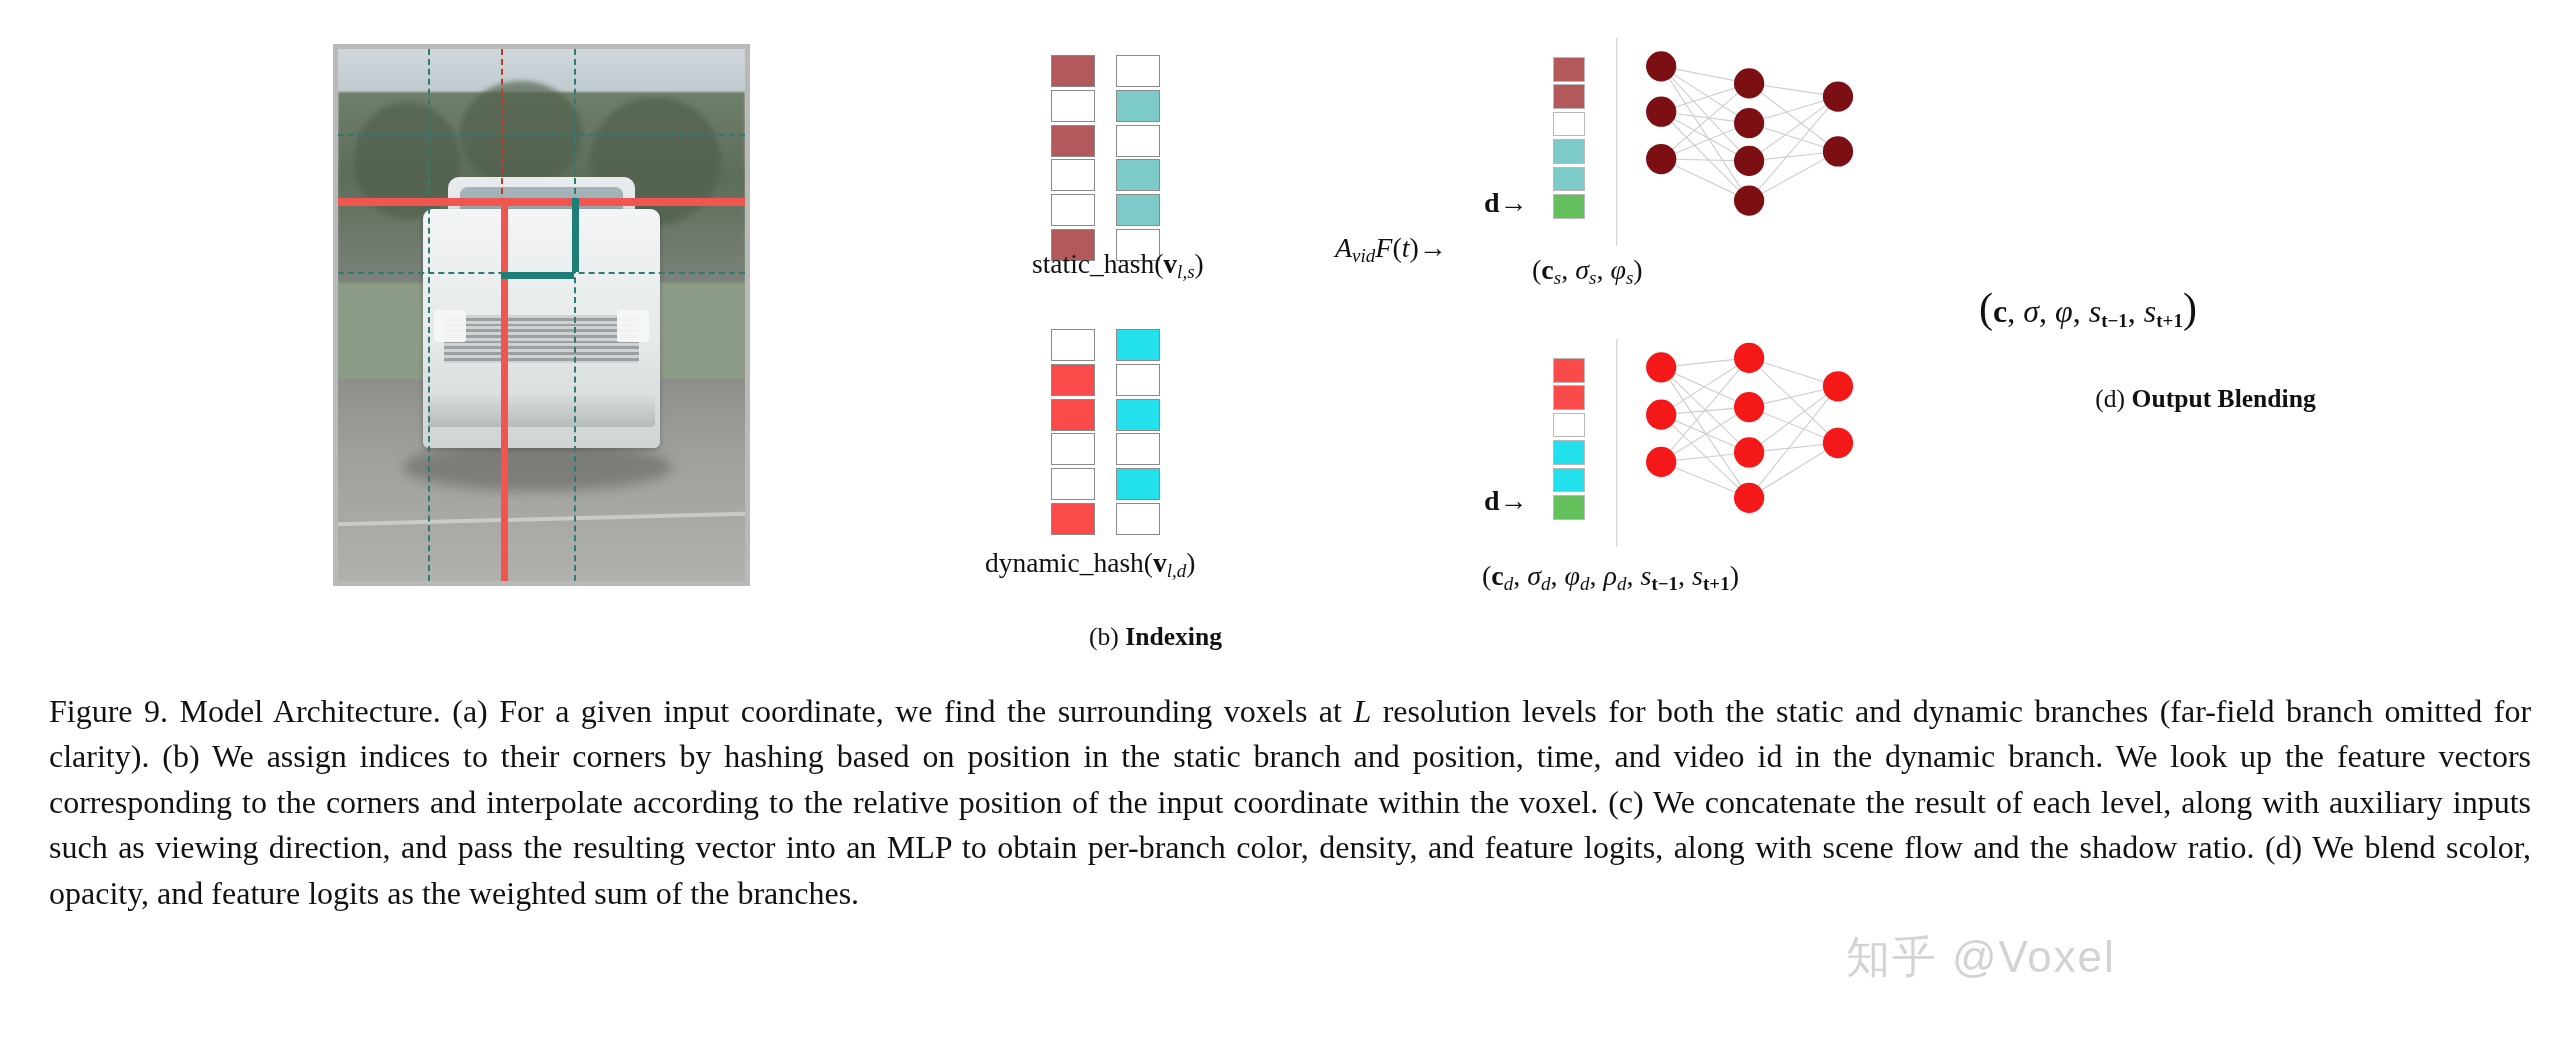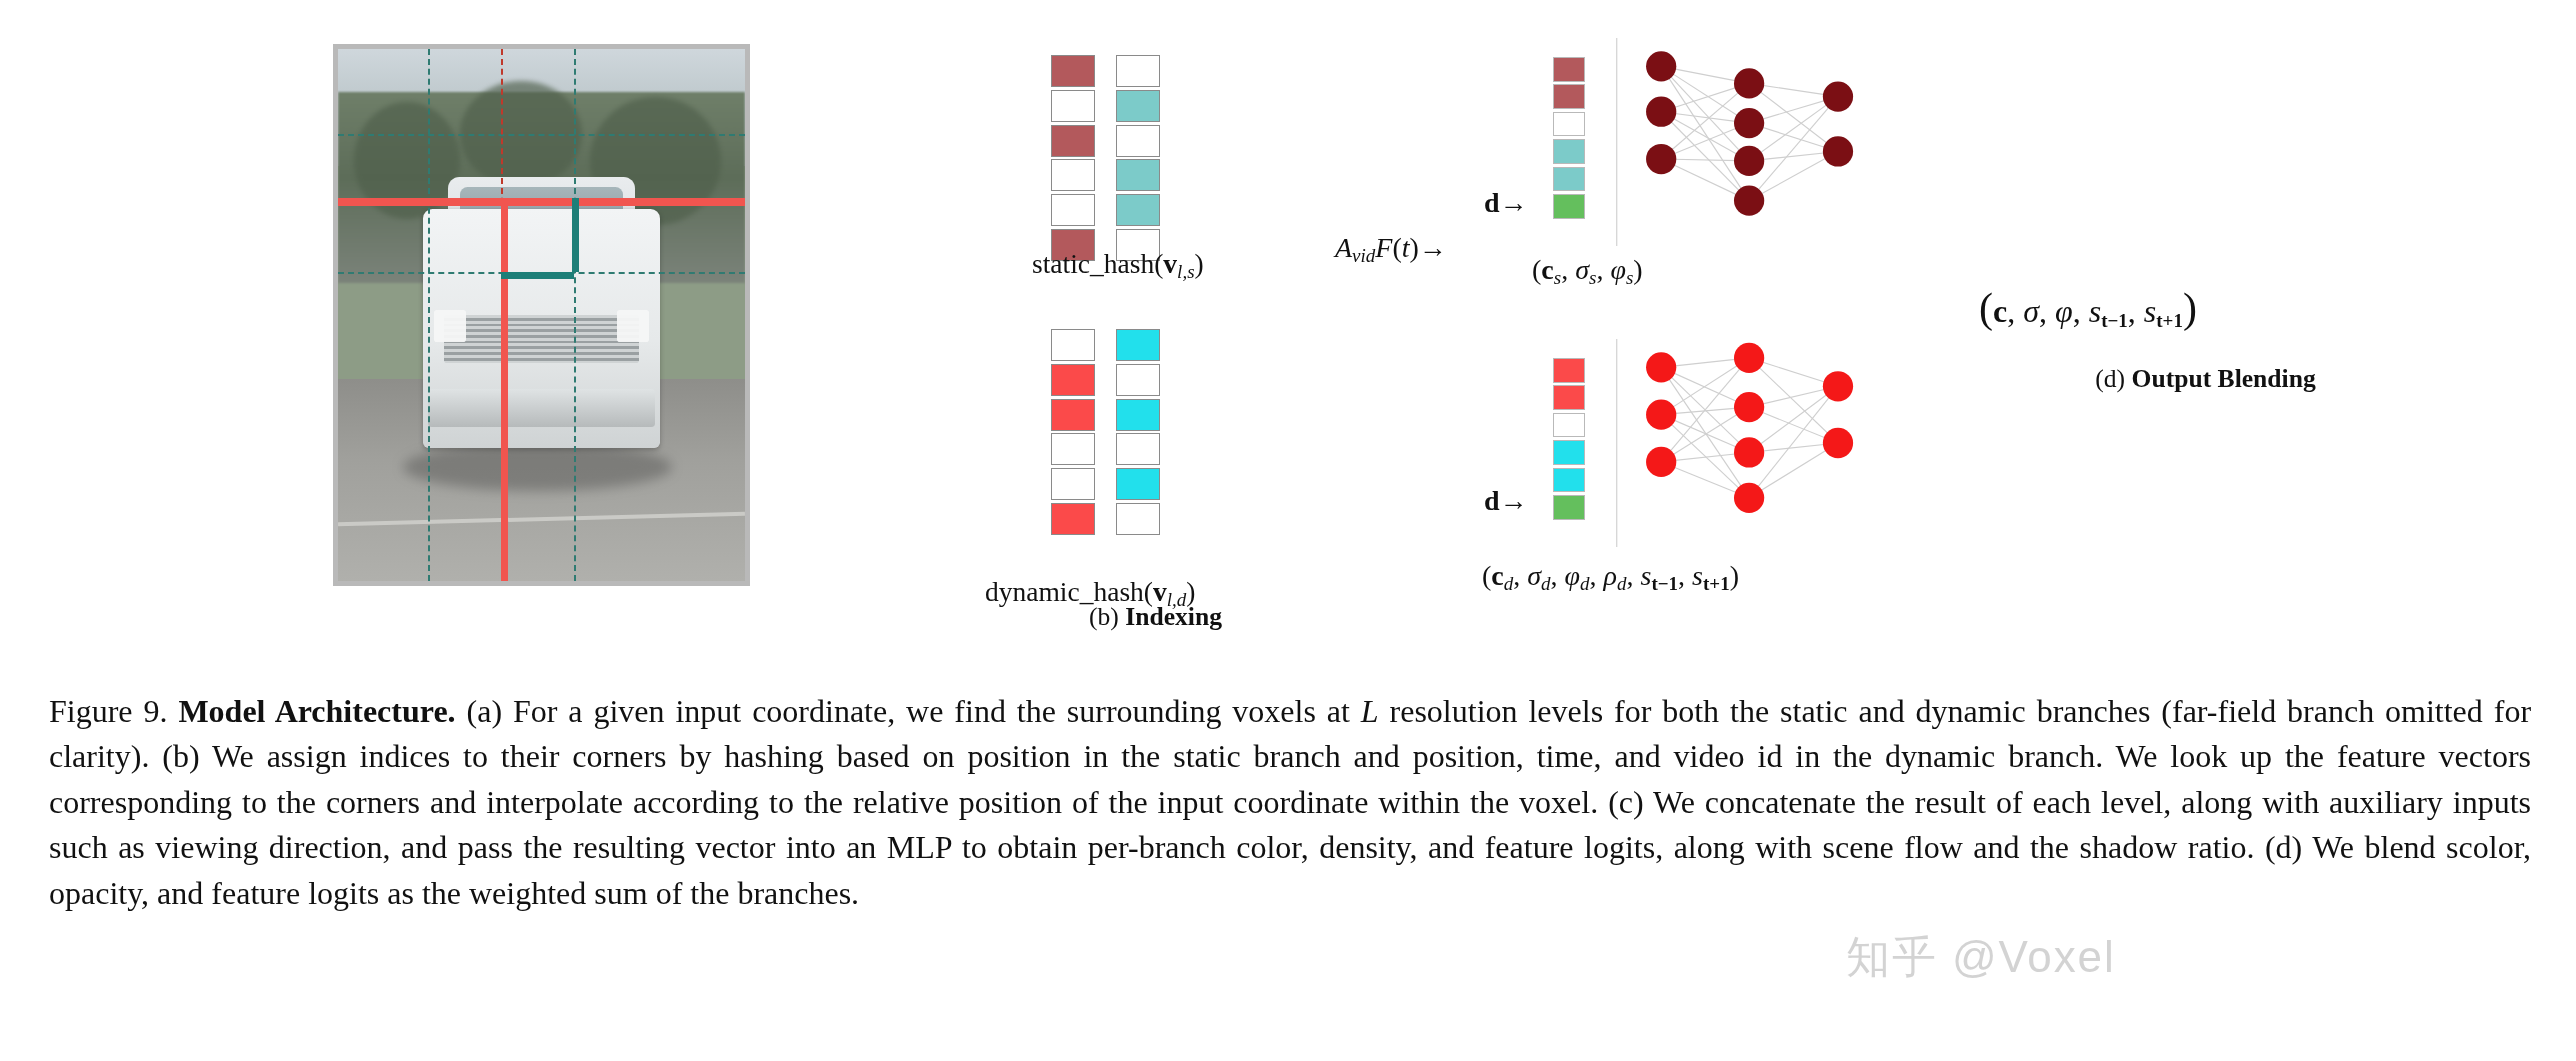--- a/index.html
+++ b/index.html
@@ -132,20 +132,21 @@
     position: absolute;
     height: 6.6px;
     background: #1d7f78;
   }
 
   .caption {
     position: absolute;
     text-align: center;
     font-size: 25.6px;
     white-space: nowrap;
+    margin-top: 20px;
   }
   .caption b { font-weight: bold; }
 
   
   .hashgrid {
     position: absolute;
     display: flex;
     gap: 21px;
   }
   .hashcol {
@@ -195,21 +196,21 @@
   
   .figcaption {
     position: absolute;
     left: 49px;
     top: 689px;
     width: 2482px;
     font-size: 32px;
     line-height: 1.42;
     text-align: justify;
   }
-  .figcaption .lead { font-weight: bold; }
+  .figcaption .lead { font-weight: normal; }
   .figcaption i { font-style: italic; }
 
   .watermark {
     position: absolute;
     left: 1846px;
     top: 928px;
     font-family: "Liberation Sans", sans-serif;
     font-size: 44px;
     color: rgba(120,120,120,0.33);
     letter-spacing: 1.9px;
@@ -289,21 +290,21 @@
     </div>
     <div class="hashcol">
       <div class="hashcell" style="background:#22e0ec;"></div>
       <div class="hashcell" style="background:#ffffff;"></div>
       <div class="hashcell" style="background:#22e0ec;"></div>
       <div class="hashcell" style="background:#ffffff;"></div>
       <div class="hashcell" style="background:#22e0ec;"></div>
       <div class="hashcell" style="background:#ffffff;"></div>
     </div>
   </div>
-  <div class="label-text" style="left:985px;top:576px;">
+  <div class="label-text" style="left:985px;top:547px;">
     dynamic_hash(<b style="font-weight:bold;">v</b><span class="sub"><i>l,d</i></span>)
   </div>
 
   <div class="caption" style="left:985px;top:602px;width:341px;">
     <span>(b)</span>
     <b>Indexing</b>
   </div>
 
   <div class="formula" style="left:1335px;top:232px;">
     <i>A</i><span class="sub"><i>vid</i></span><i>F</i>(<i>t</i>)→

